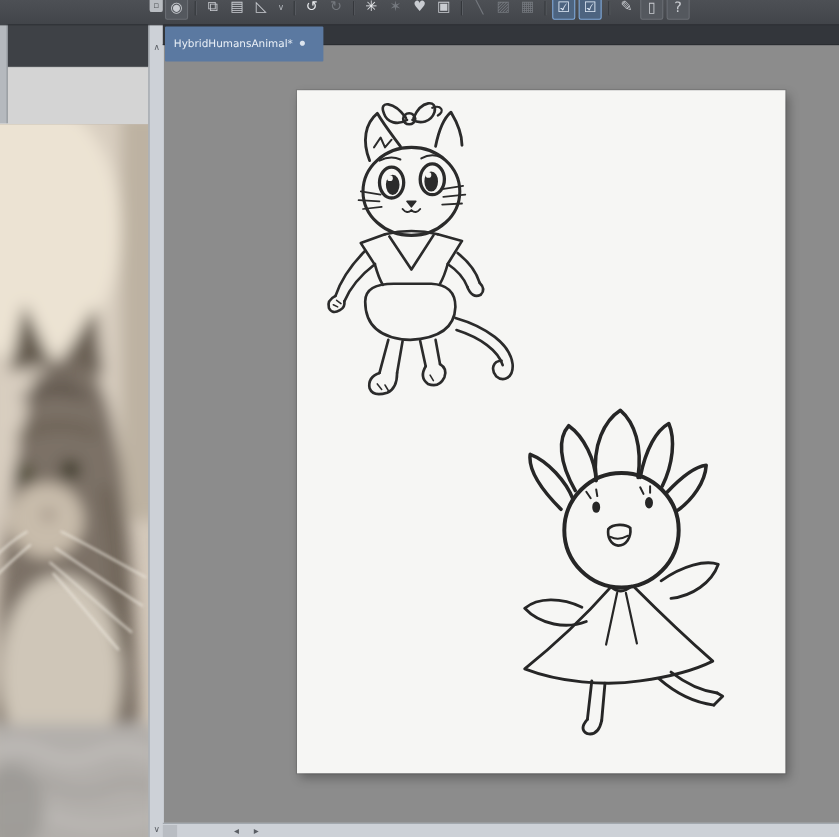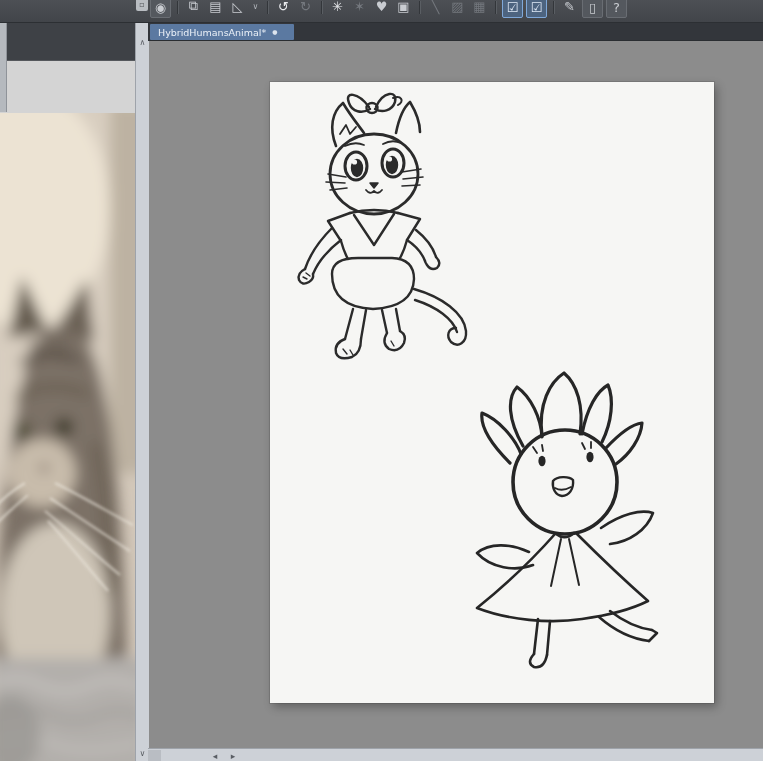--- a/index.html
+++ b/index.html
@@ -33,21 +33,21 @@
     background:#b9bdc2;border-radius:2px;color:#53565b;font-size:8px;
     display:flex;align-items:center;justify-content:center;
   }
 
   
   .tabbar{
     position:absolute;left:148px;top:22px;width:615px;height:18px;
     background:#33363b;border-bottom:1px solid #2a2d31;z-index:4;
   }
   .tab{
-    position:absolute;left:2px;top:2px;height:16px;min-width:128px;
+    position:absolute;left:2px;top:2px;height:32px;min-width:128px;
     background:#5b79a1;color:#eaf0f7;font-size:9.5px;
     display:inline-flex;align-items:center;gap:6px;padding:0 8px;border-radius:1px;
   }
   .tab-dot{font-size:6px;color:#dce4ee;line-height:1;}
 
   
   .edge-strip{position:absolute;left:0;top:14px;width:6px;height:98px;background:#b5b9be;border-right:1px solid #8f9399;z-index:3;}
 
   
   .left-panel{position:absolute;left:0;top:22px;width:135px;height:739px;z-index:2;}

